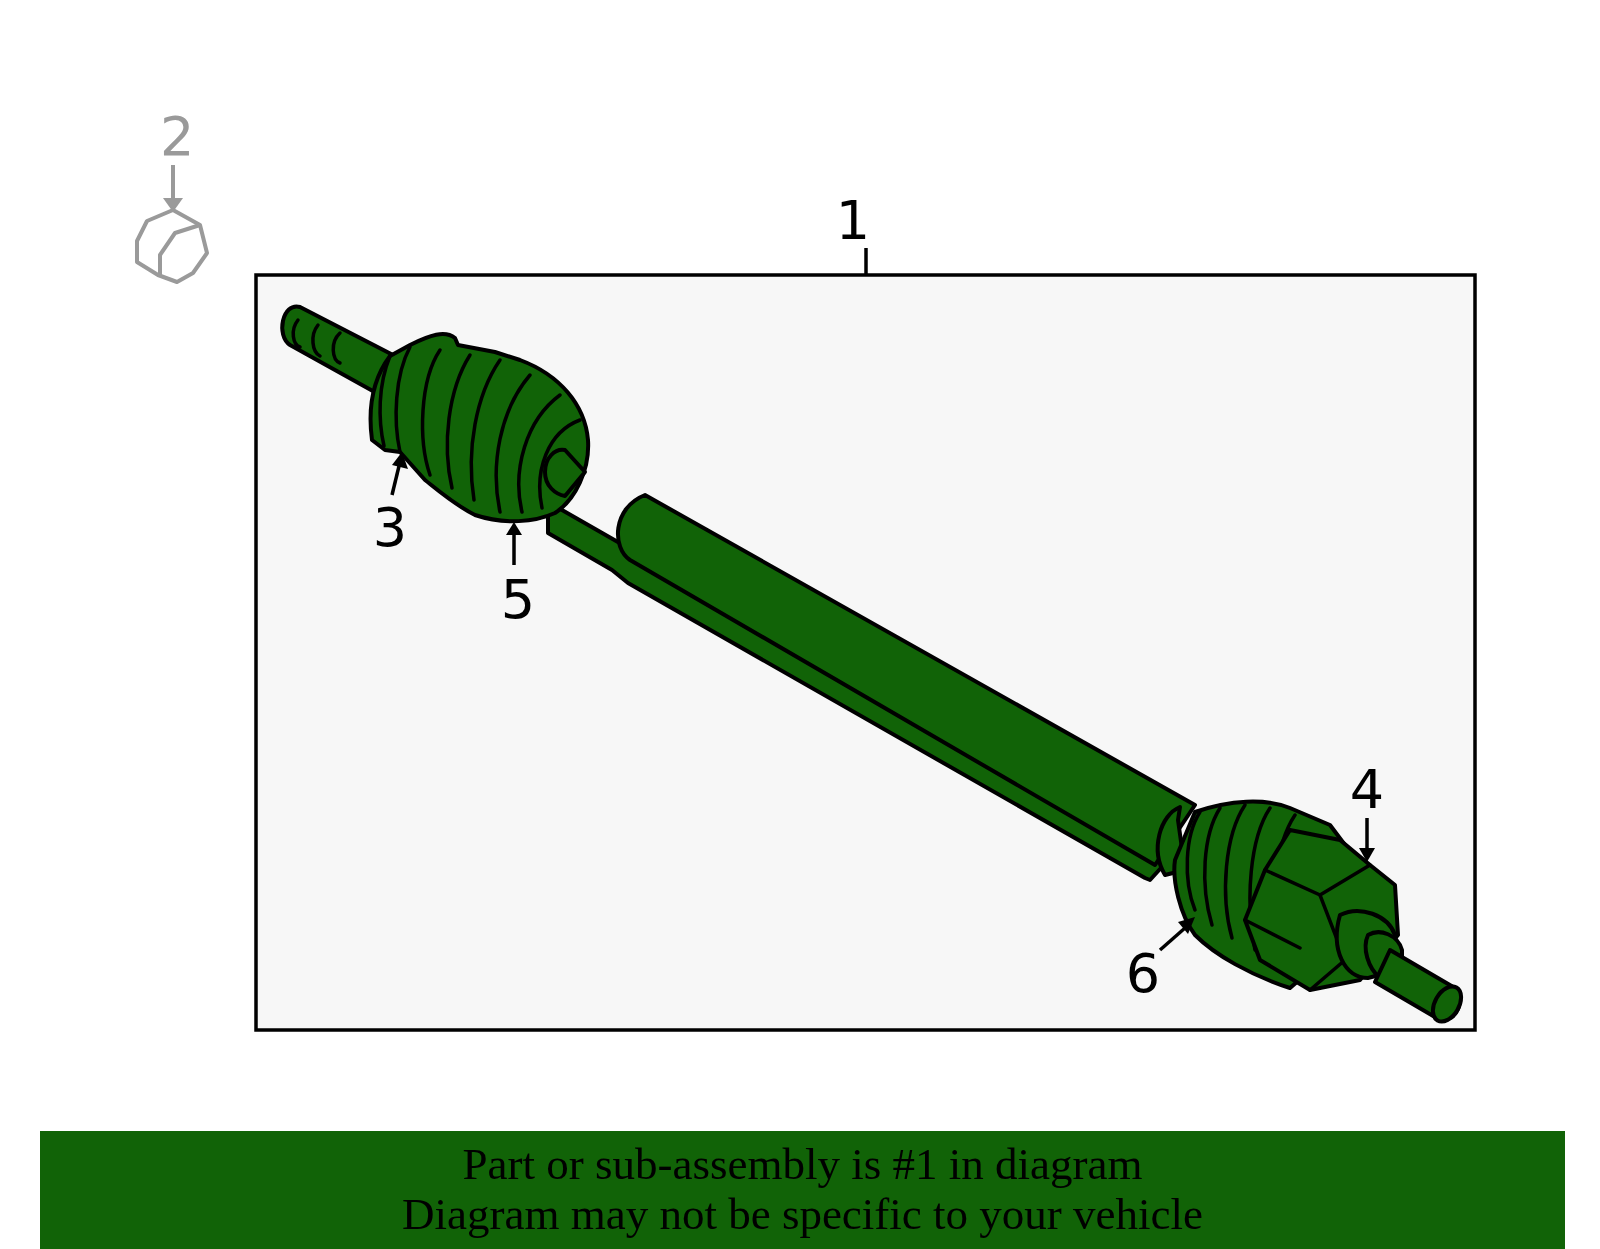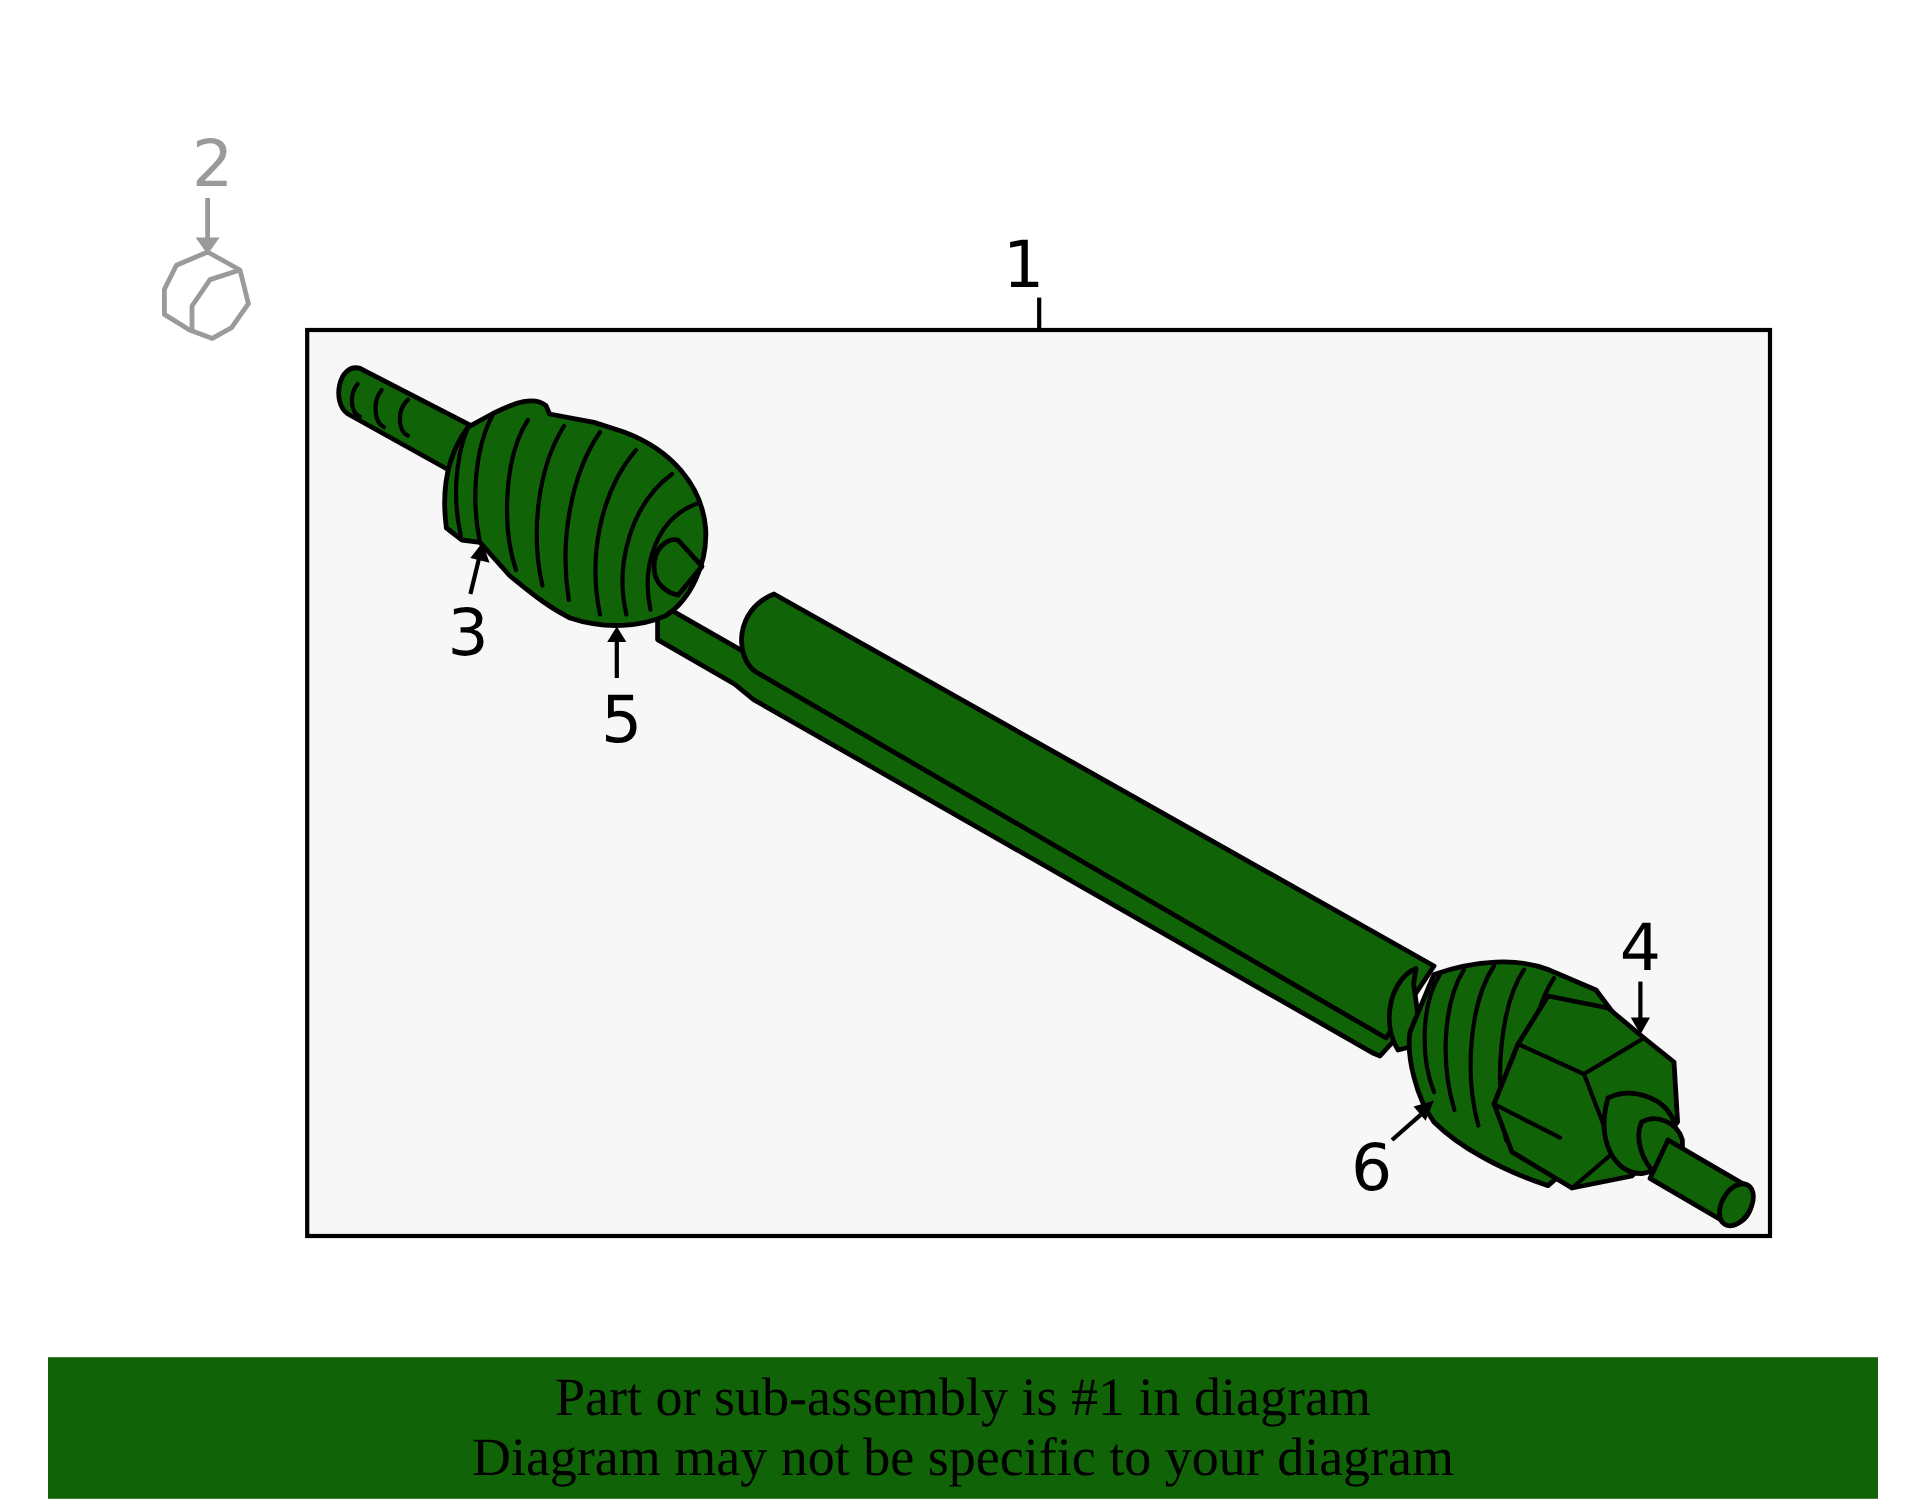--- a/index.html
+++ b/index.html
@@ -97,14 +97,14 @@
   </g>
   <g>
     <line x1="1160" y1="950" x2="1185" y2="928" stroke="#000" stroke-width="3.5"></line>
     <polygon points="1178,922 1188,934 1195,917" fill="#000"></polygon>
     <text class="callout" x="1143" y="992" text-anchor="middle">6</text>
   </g>
 </svg>
 
 <div id="banner">
   <div>Part or sub-assembly is #1 in diagram</div>
-  <div>Diagram may not be specific to your diagram</div>
+  <div>Diagram may not be specific to your vehicle</div>
 </div>
 
 </body></html>

